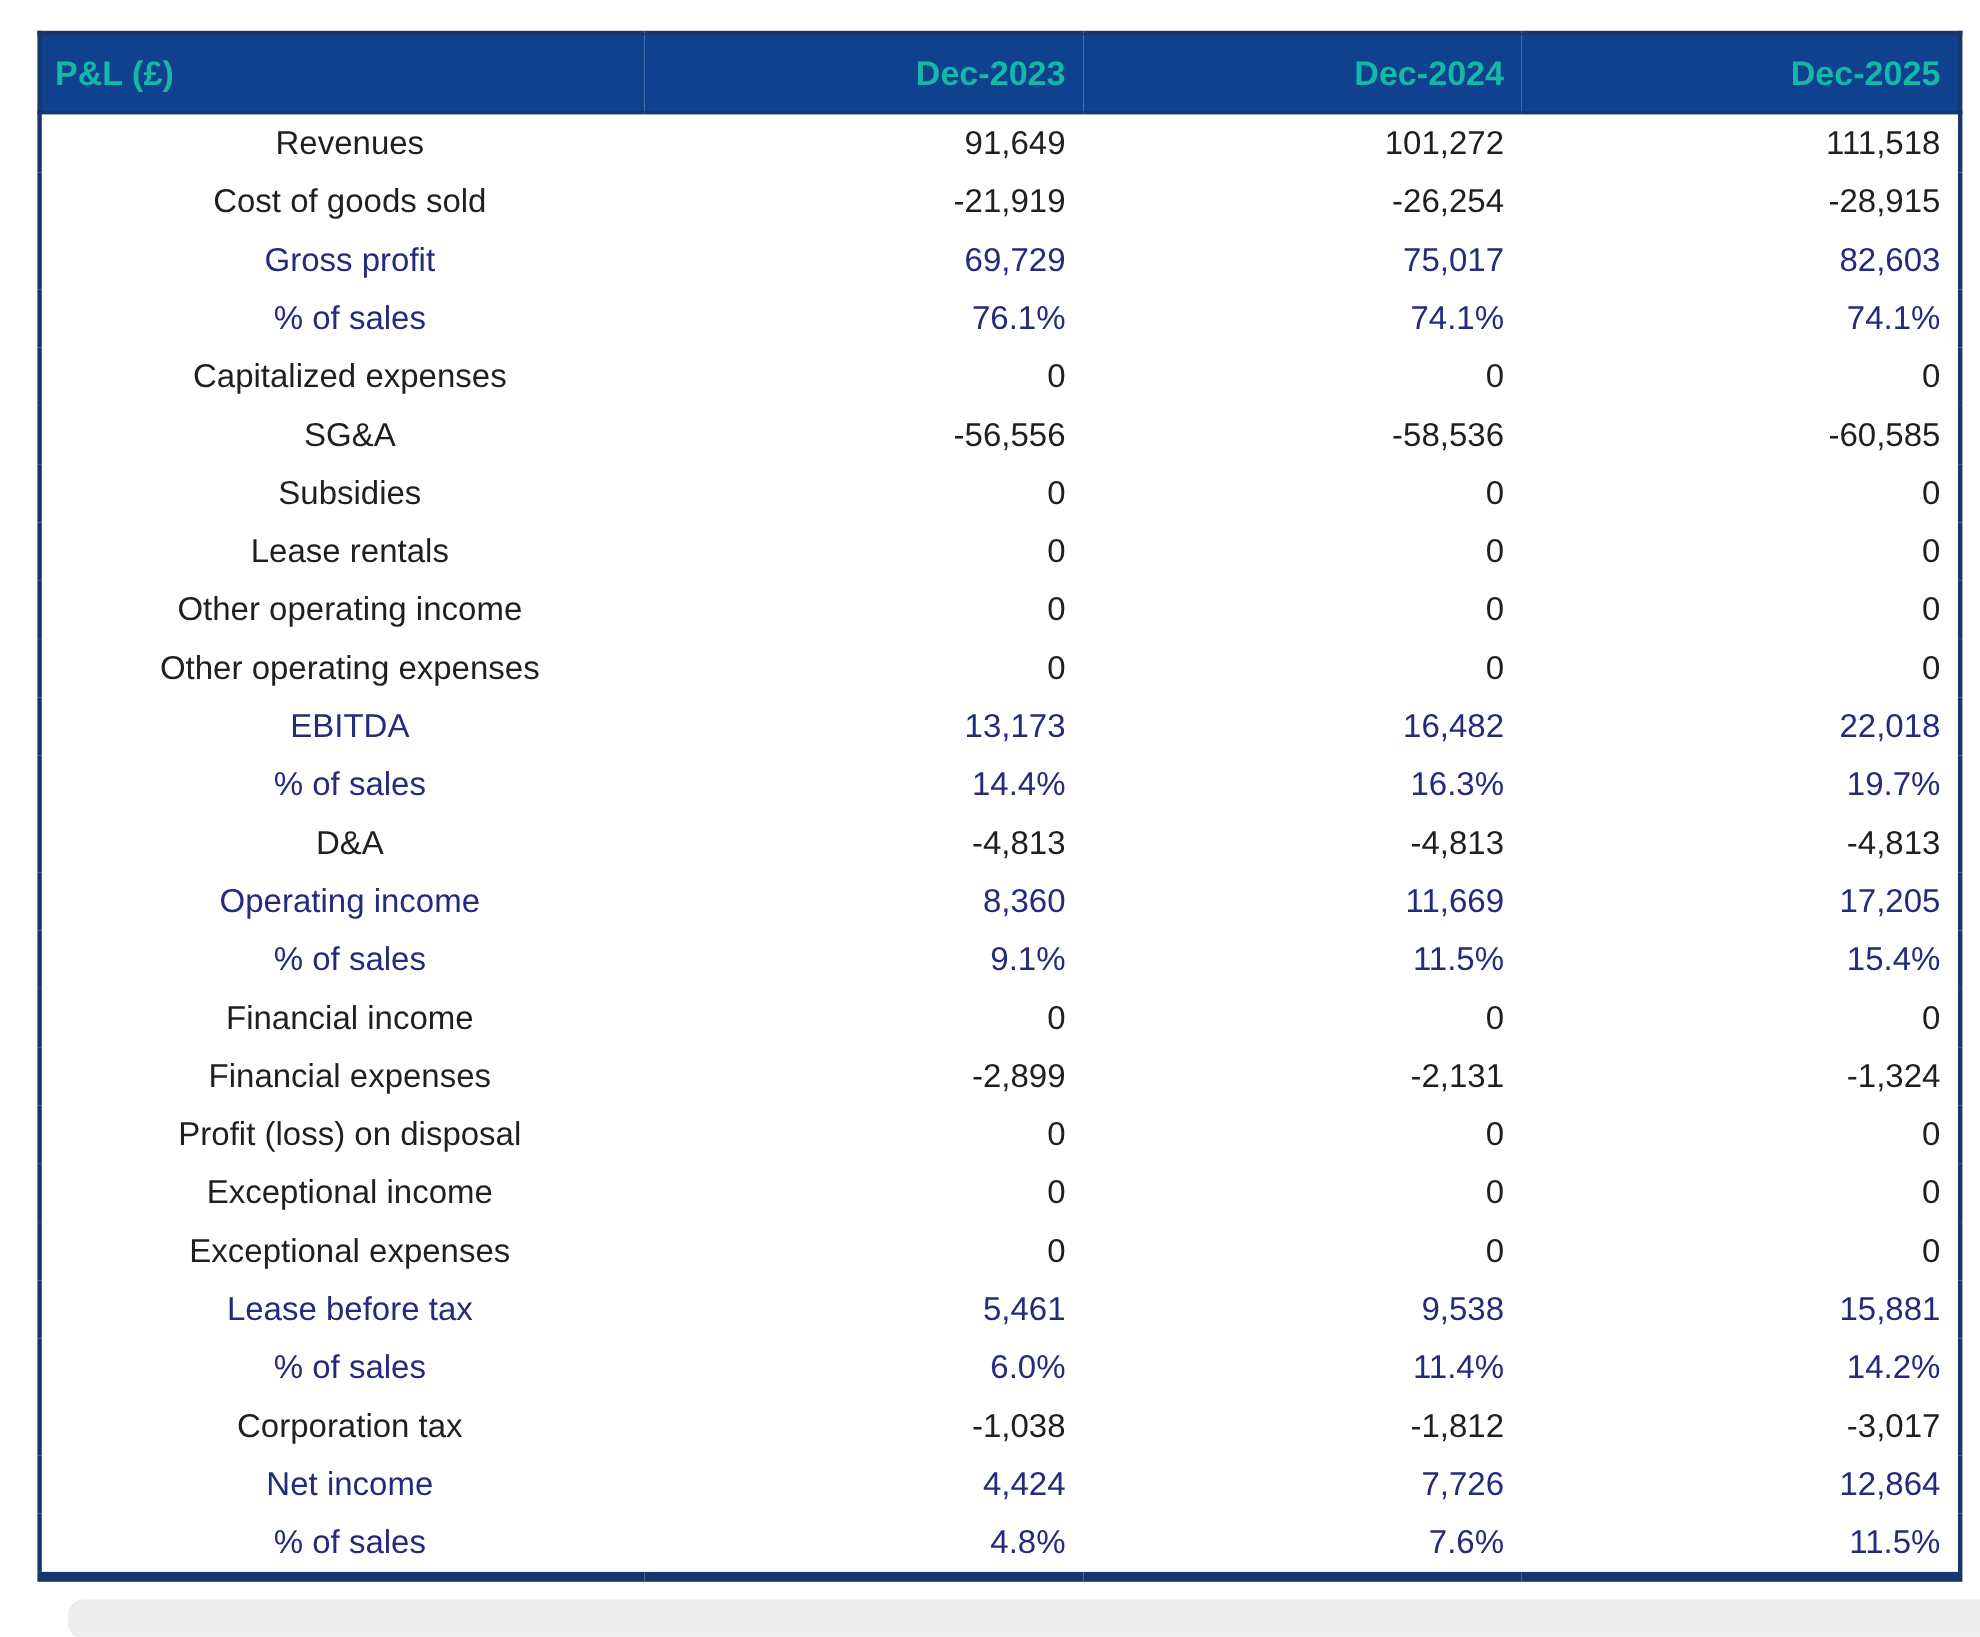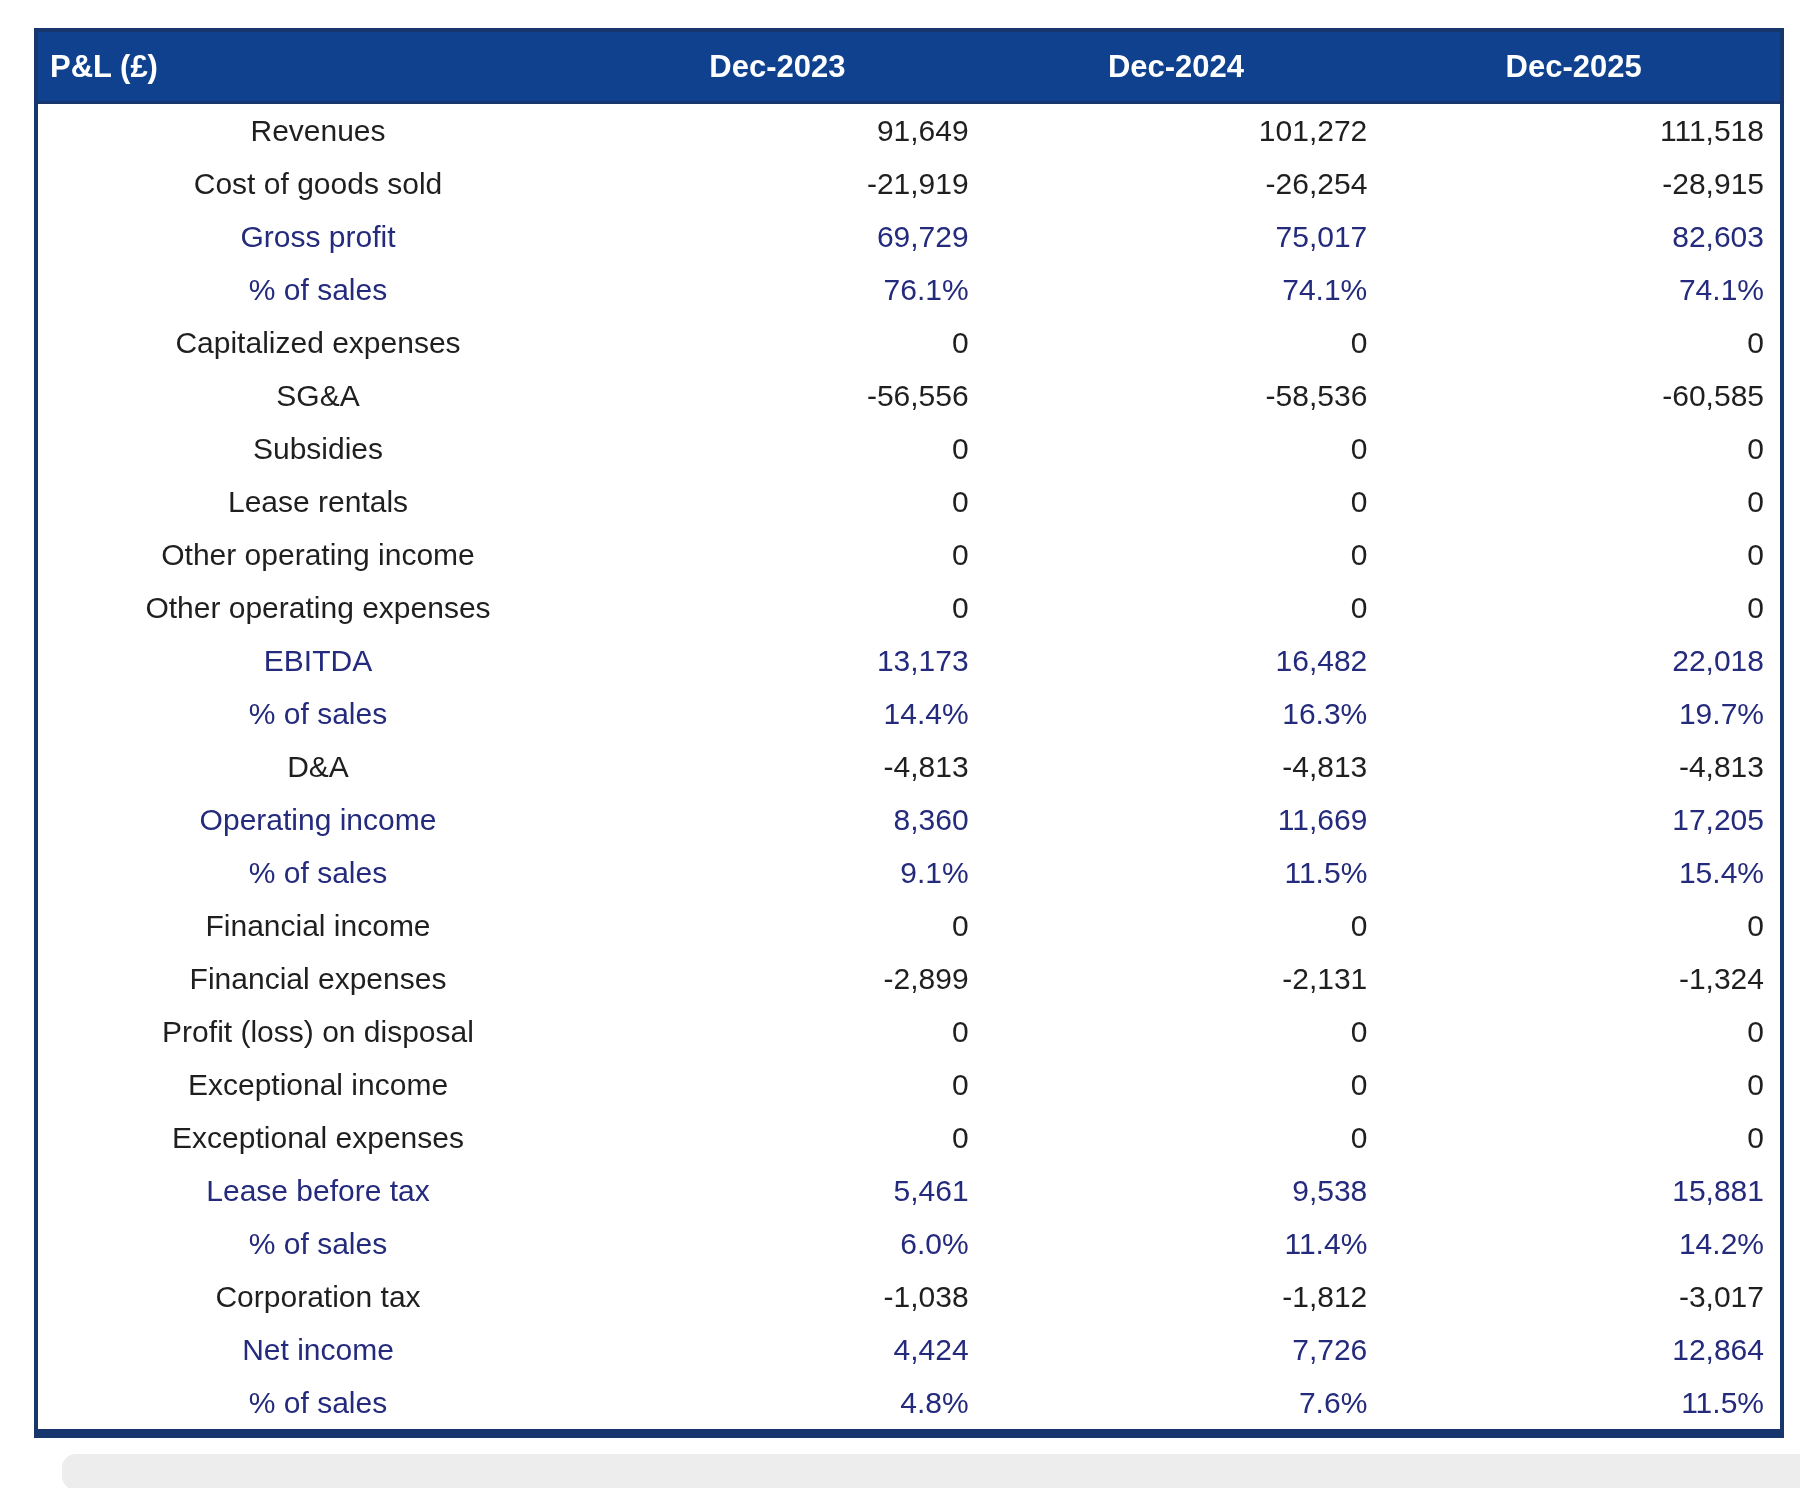--- a/index.html
+++ b/index.html
@@ -23,29 +23,29 @@
     border-collapse: collapse;
     table-layout: fixed;
     border: 4px solid var(--border);
     border-bottom-width: 9px;
     background: #FFFFFF;
   }
   col.c-label { width: 31.5%; }
   col.c-num { width: 22.83%; }
   thead th {
     background: var(--header-bg);
-    color: #ffffff;
+    color: #14b8a6;
     font-size: 31px;
     font-weight: bold;
     padding: 17px 0 16px 0;
     border-bottom: 3px solid var(--border);
     white-space: nowrap;
   }
   thead th.label { text-align: left; padding-left: 12px; }
-  thead th.num { padding-right: 16px; }
+  thead th.num { text-align: right; padding-right: 16px; }
   tbody td {
     font-size: 30px;
     color: var(--text);
     padding: 10px 0 9px 0;
     white-space: nowrap;
   }
   tbody td.label { text-align: center; padding-left: 12px; }
   tbody td.num { text-align: right; padding-right: 16px; }
   tbody tr.em td {
     color: var(--emphasis);

